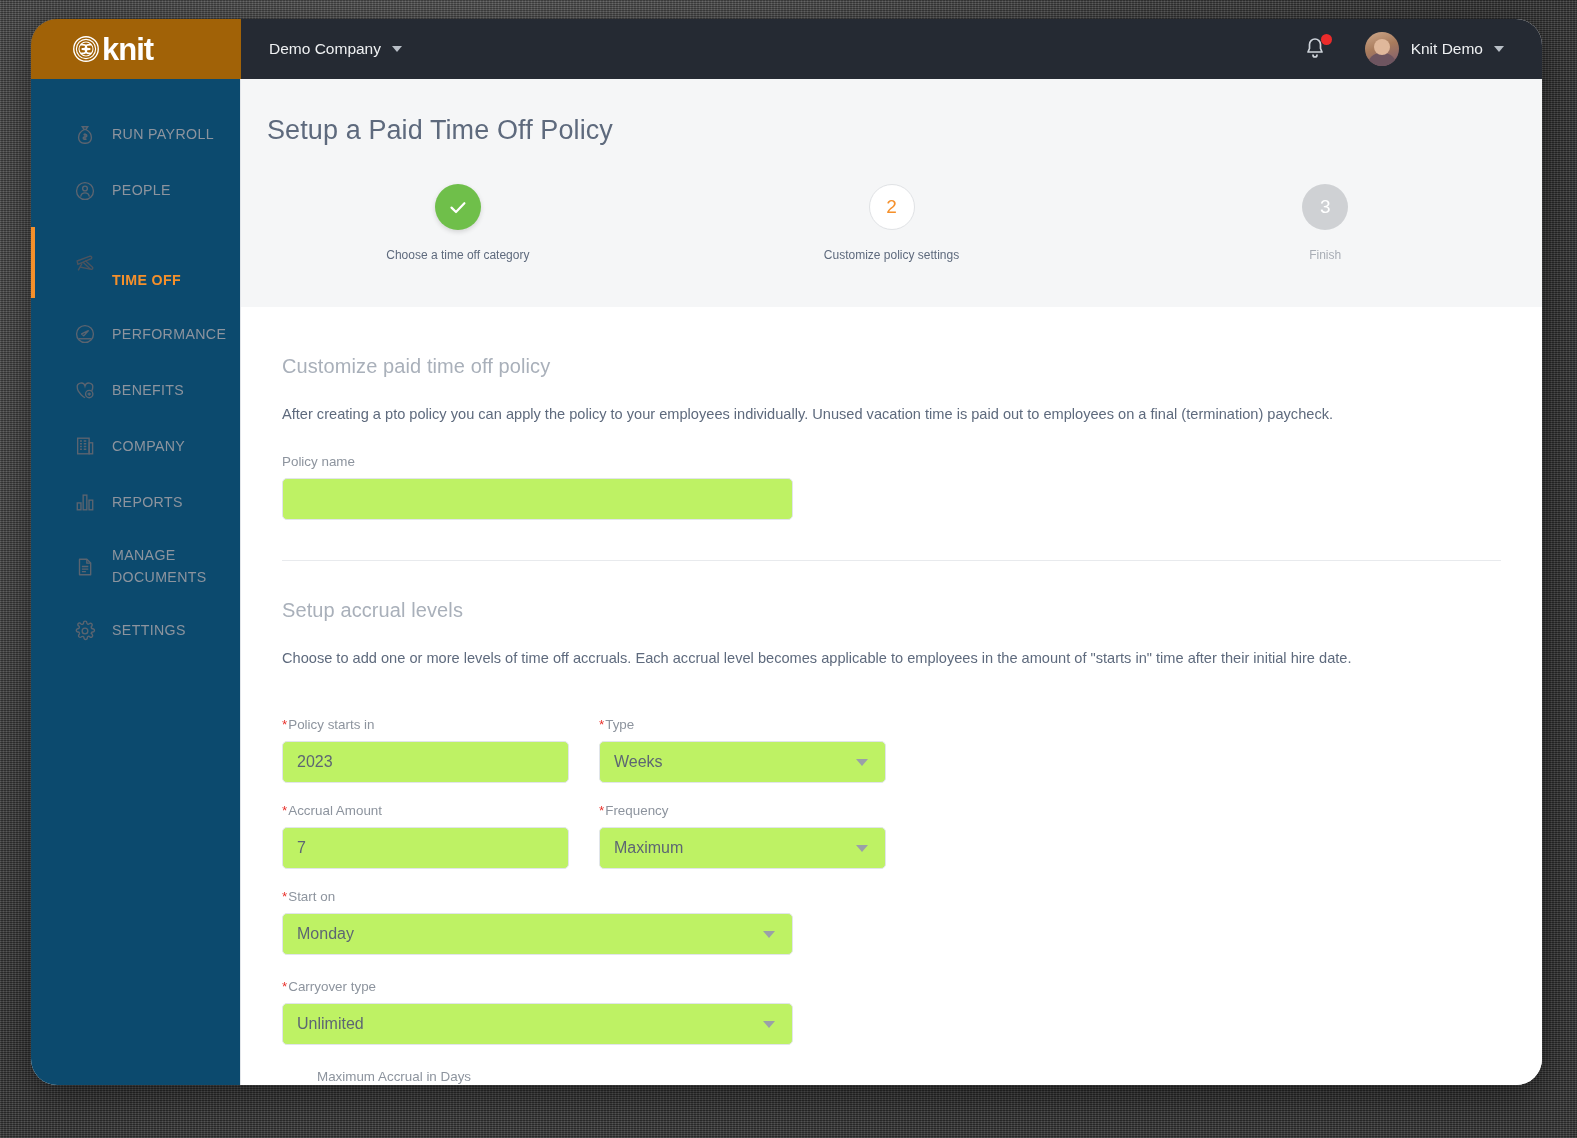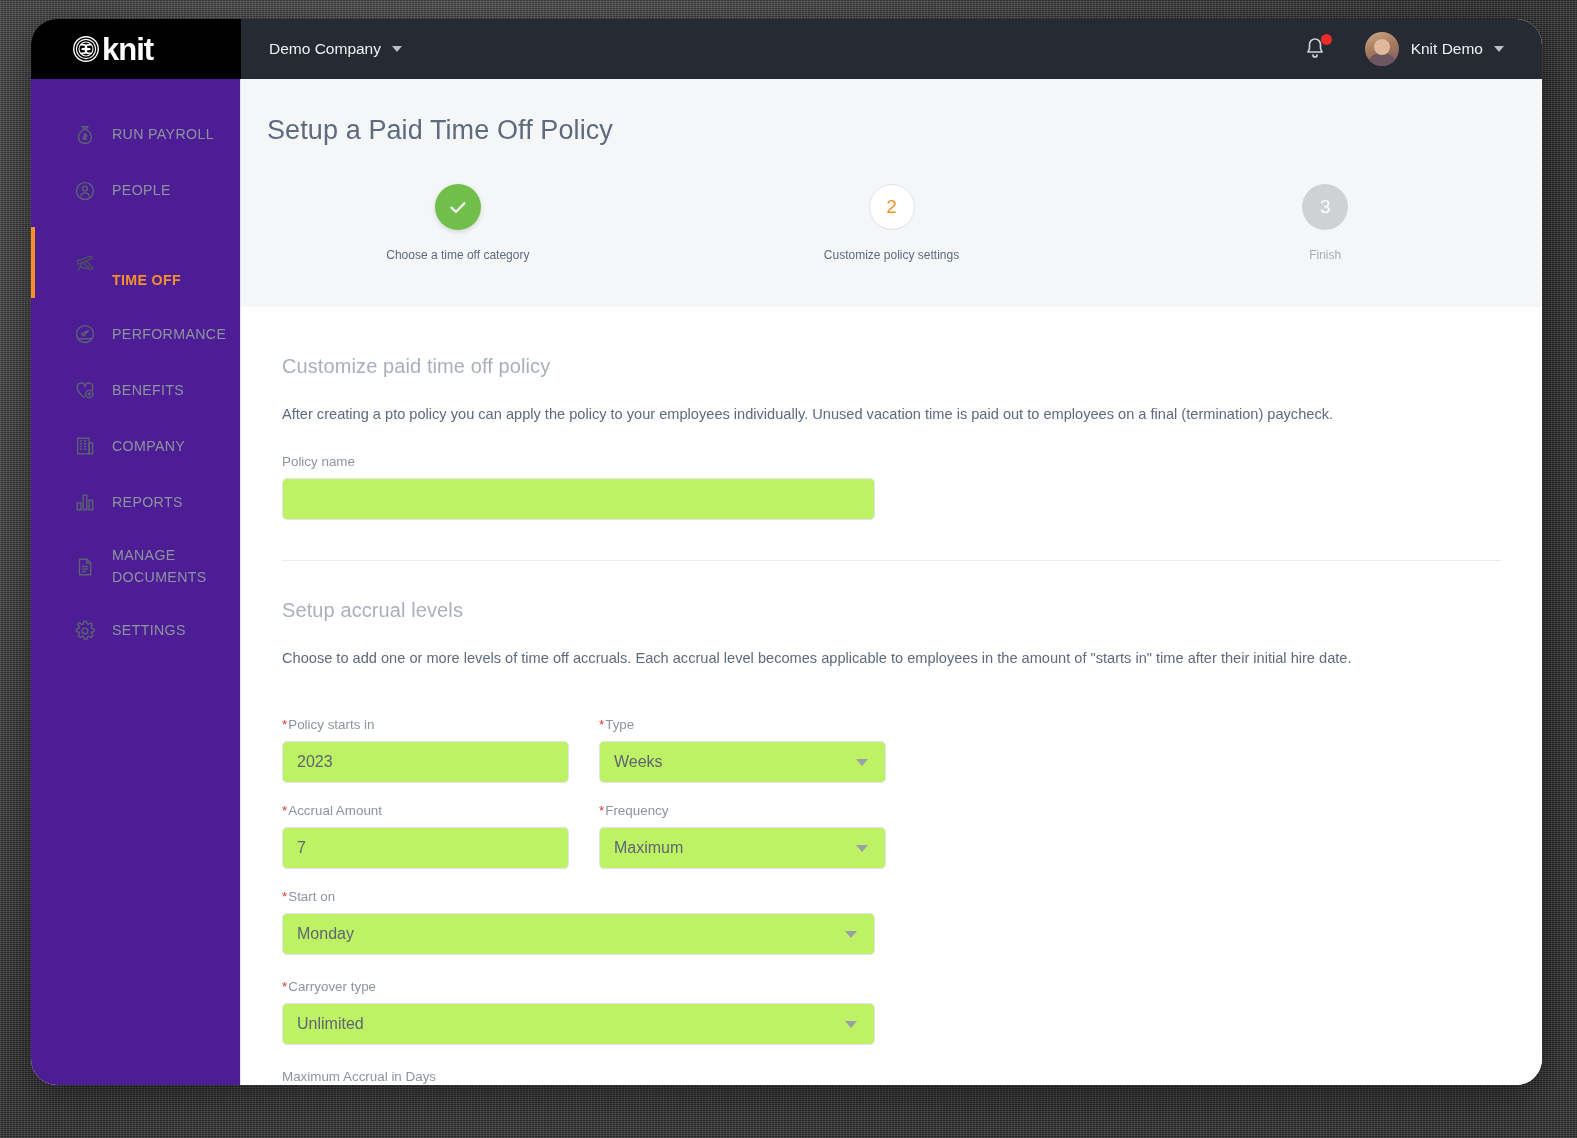--- a/index.html
+++ b/index.html
@@ -49,21 +49,21 @@
     width: 100%;
     height: 60px;
     background: #252a33;
     display: flex;
     align-items: center;
     z-index: 5;
   }
   .logo-zone {
     width: 210px;
     height: 60px;
-    background: #000000;
+    background: #a16207;
     display: flex;
     align-items: center;
     padding-left: 41px;
     flex: 0 0 auto;
   }
   .logo-mark {
     width: 28px; height: 28px;
     flex: 0 0 auto;
   }
   .logo-word {
@@ -135,21 +135,21 @@
     font-size: 15.5px;
     margin-left: 12px;
   }
 
   
   .sidebar {
     position: absolute;
     left: 0; top: 60px;
     width: 210px;
     bottom: 0;
-    background: #4c1d95;
+    background: #0c4a6e;
     border-right: 1px solid #e3e6ea;
     padding-top: 36px;
     z-index: 4;
   }
   .nav-item {
     position: relative;
     display: flex;
     align-items: center;
     min-height: 38px;
     padding: 7px 0 7px 41px;
@@ -288,21 +288,21 @@
     right: 17px;
     top: 50%;
     margin-top: -3px;
     width: 0; height: 0;
     border-left: 6px solid transparent;
     border-right: 6px solid transparent;
     border-top: 7px solid #9aa0a8;
   }
   .field { margin-bottom: 20px; }
   .w-narrow { width: 287px; }
-  .w-wide   { width: 593px; }
+  .w-wide   { width: 511px; }
   .grid-row { display: flex; gap: 30px; }
   .form-area { margin-top: 48px; }
 
   .svg-ico { stroke: #5b6470; stroke-width: 1.5; fill: none; }
 </style>
 </head>
 <body>
 
 <div id="backdrop"></div>
 
@@ -529,21 +529,21 @@
         </div>
 
         <div class="field" style="margin-top:24px;">
           <label class="field-label"><span class="req">*</span><span>Carryover type</span></label>
           <div class="select w-wide">
             <span>Unlimited</span>
             <span class="sel-caret"></span>
           </div>
         </div>
 
-        <div class="field" style="margin-top:24px;">
+        <div class="field" style="margin-top:24px;margin-left:35px;">
           <label class="field-label">Maximum Accrual in Days</label>
 
         </div>
 
       </div>
     </div>
   </div>
 </div>
 
 </body></html>

